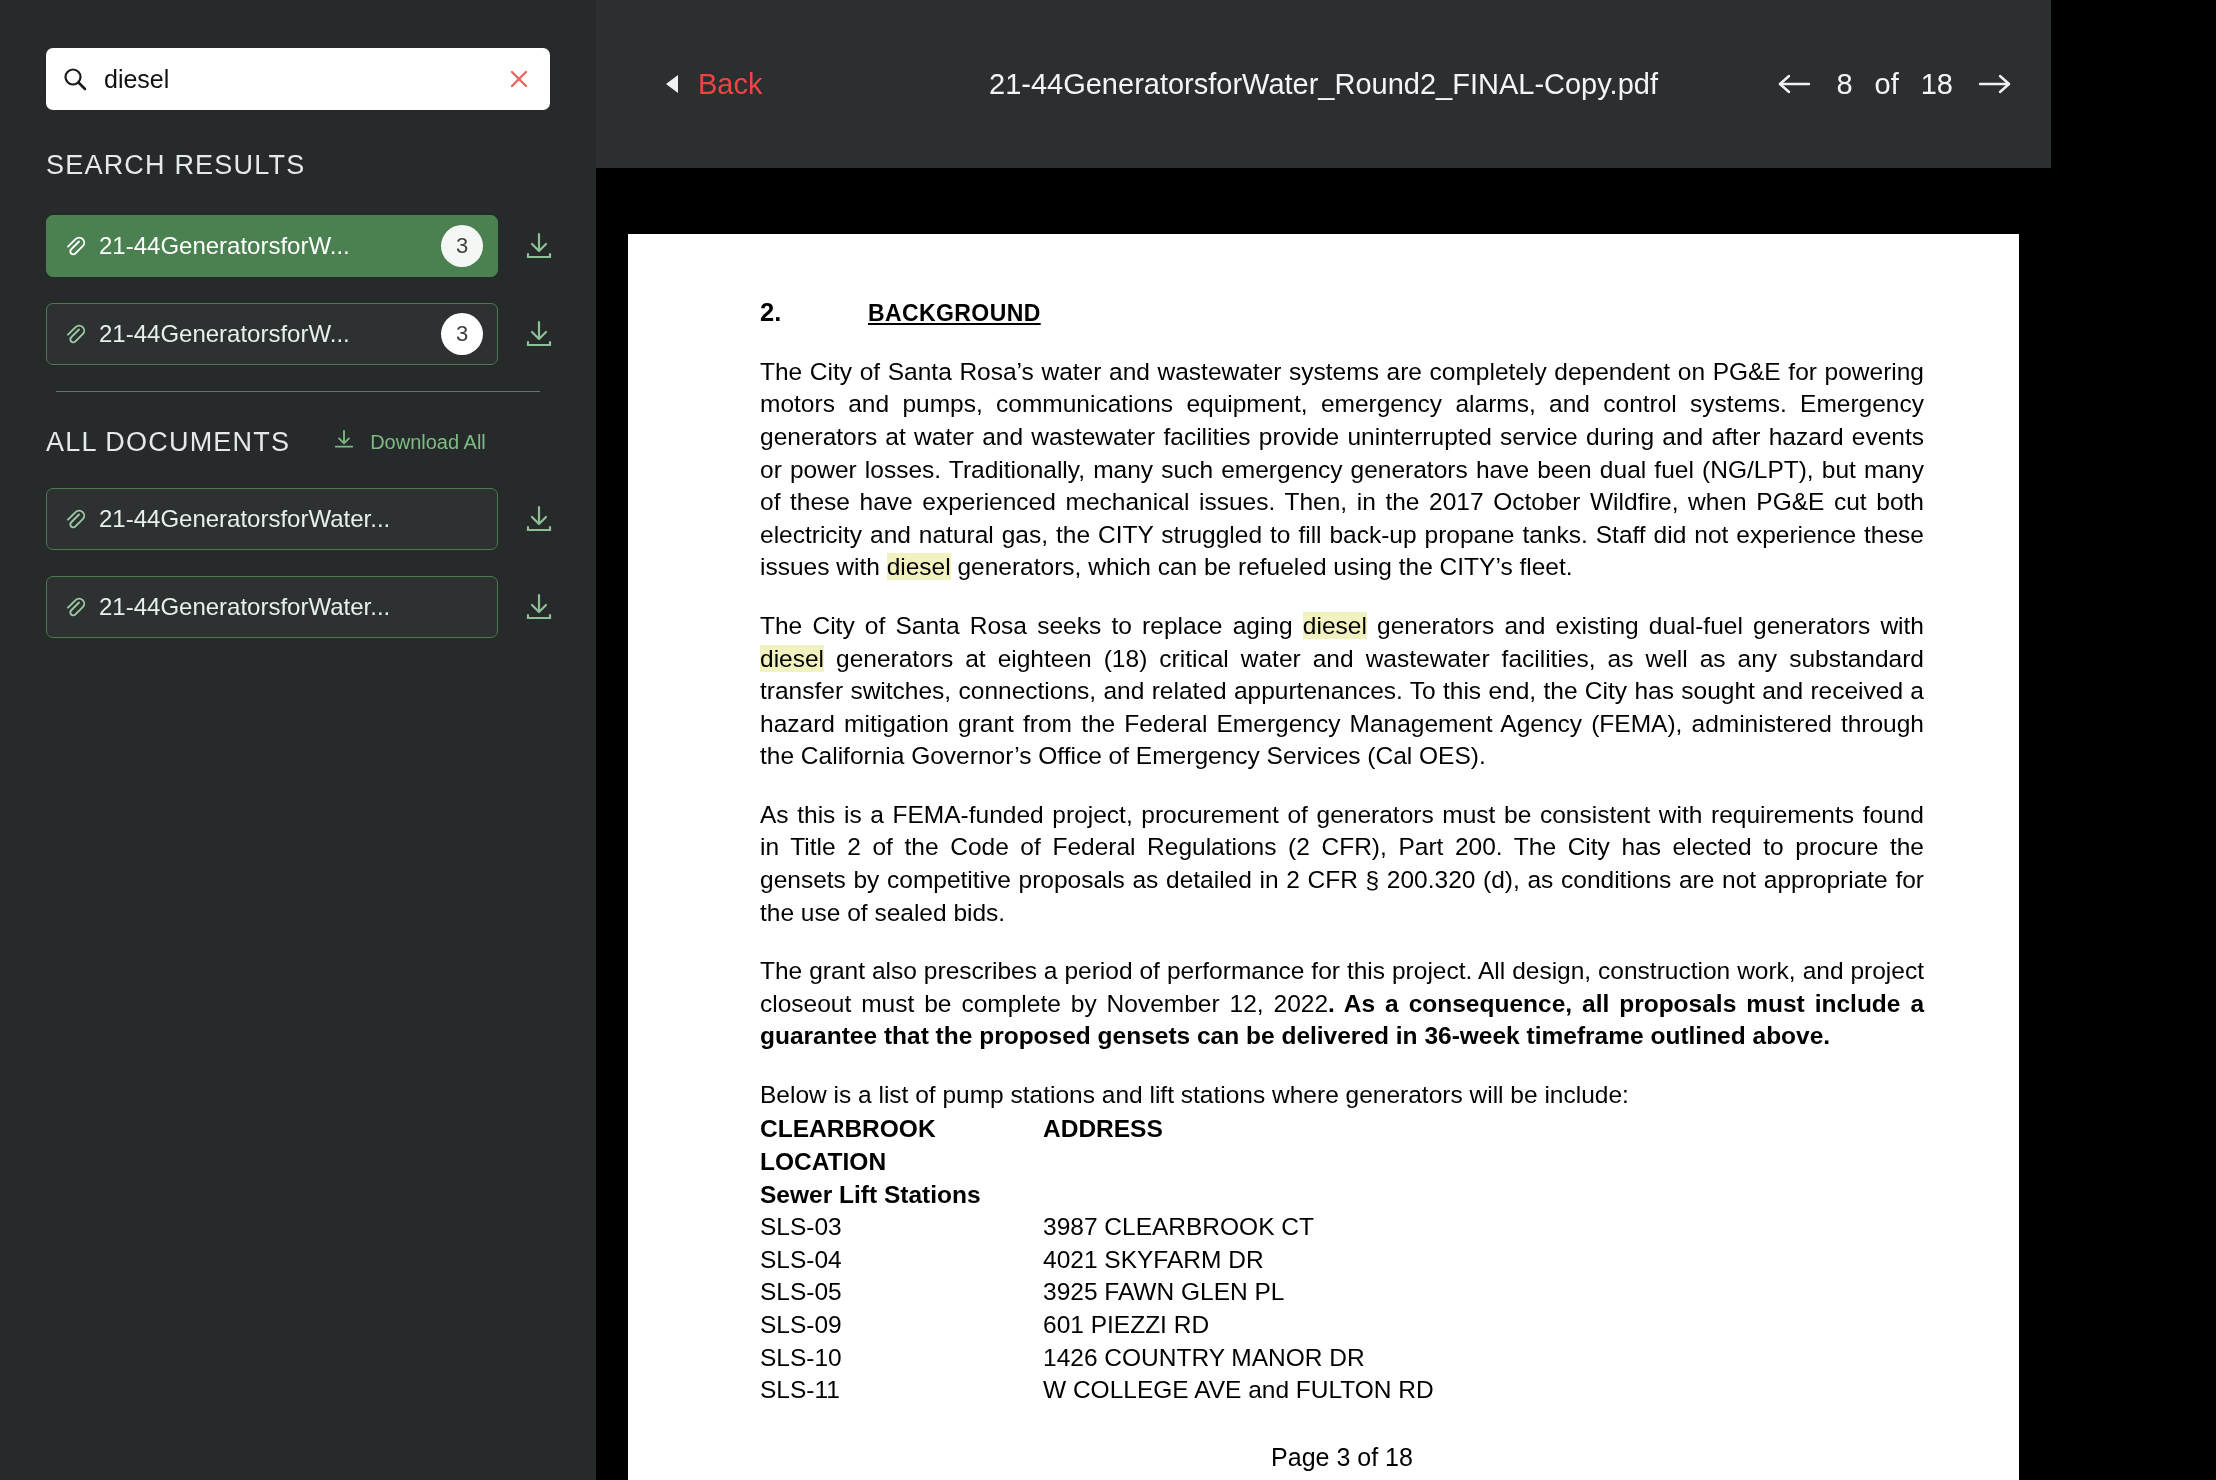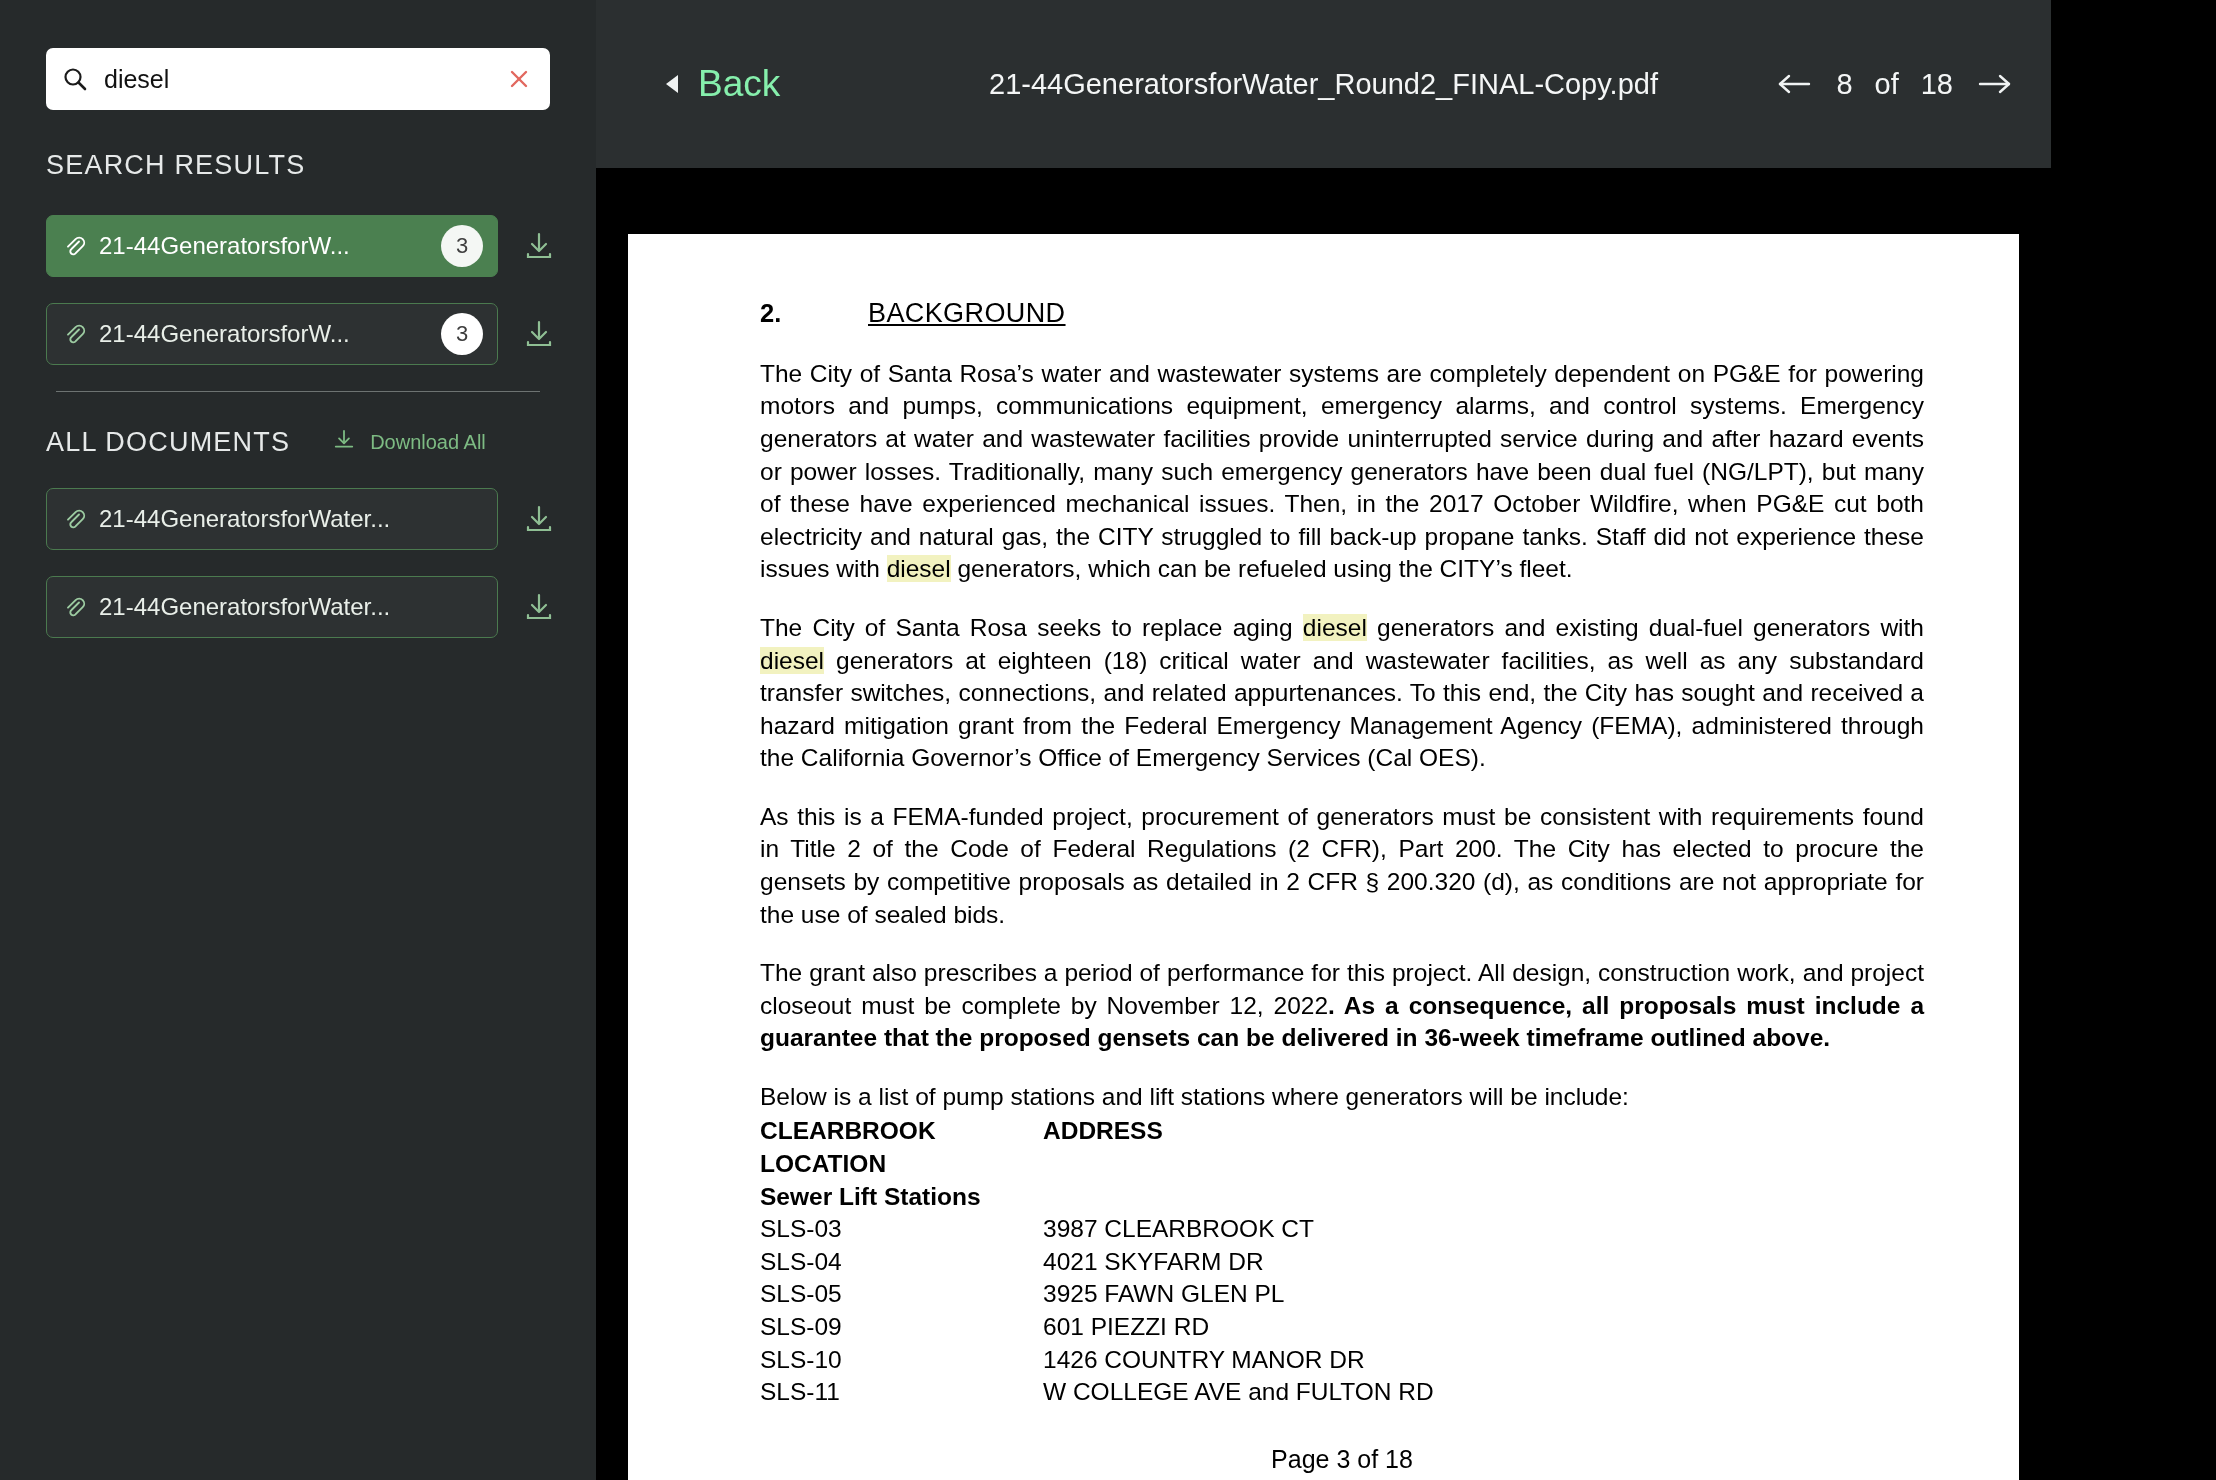--- a/index.html
+++ b/index.html
@@ -171,21 +171,21 @@
   }
   .back-btn {
     display: flex; align-items: center;
     cursor: pointer;
     margin-left: 32px;
   }
   .back-arrow {
     margin-right: 16px;
     display: flex; align-items: center;
   }
-  .back-label { color: #86efac; font-size: 37px; }
+  .back-label { color: #ef4444; font-size: 29px; }
 
   .pdf-title {
     position: absolute;
     left: 0; right: 0;
     text-align: center;
     color: #f4f6f6;
     font-size: 29px;
     pointer-events: none;
   }
 
@@ -232,22 +232,22 @@
     align-items: baseline;
     margin-bottom: 26px;
   }
   .heading-num {
     font-weight: bold;
     font-size: 25.5px;
     width: 108px;
     flex: 0 0 108px;
   }
   .heading-text {
-    font-weight: normal;
-    font-size: 27px;
+    font-weight: bold;
+    font-size: 23px;
     text-decoration: underline;
     letter-spacing: 0.4px;
   }
   .para { margin: 0 0 26px 0; }
   mark.hl {
     background: #f2f2c0;
     color: #000;
     padding: 0;
   }
   .bold { font-weight: bold; }

